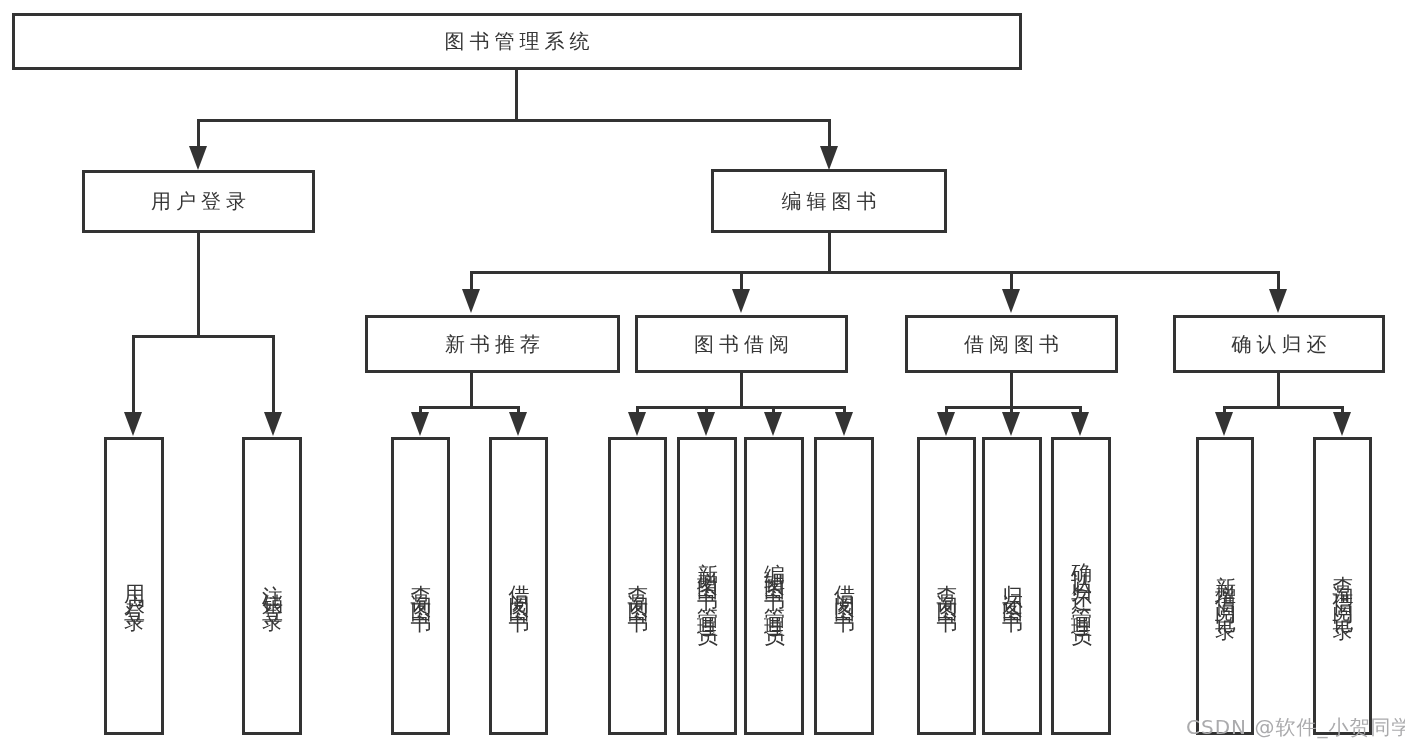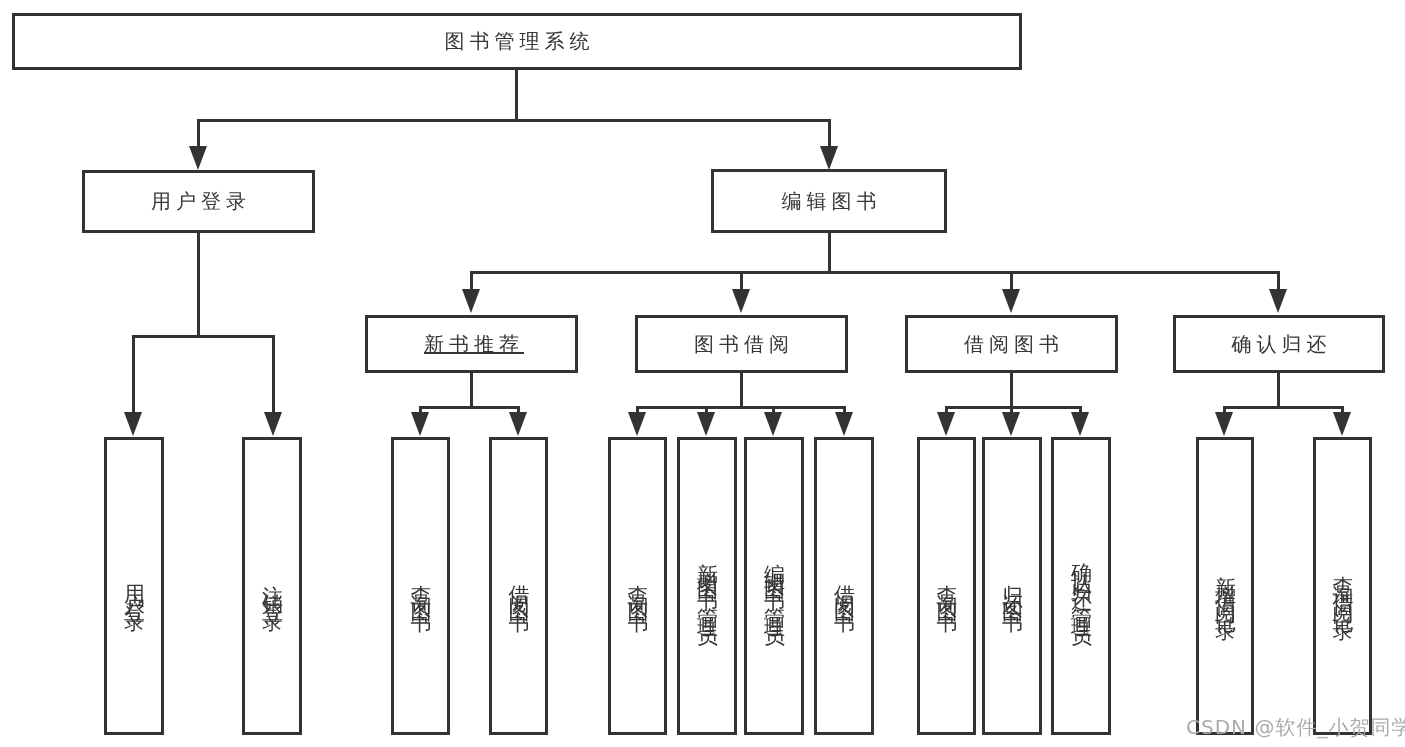--- a/index.html
+++ b/index.html
@@ -82,21 +82,21 @@
   <div class="hline" style="left:470px; top:271px; width:810px;"></div>
   <div class="vline" style="left:470px; top:271px; height:24px;"></div>
   <div class="arrow" style="left:462px; top:289px;"></div>
   <div class="vline" style="left:740px; top:271px; height:24px;"></div>
   <div class="arrow" style="left:732px; top:289px;"></div>
   <div class="vline" style="left:1010px; top:271px; height:24px;"></div>
   <div class="arrow" style="left:1002px; top:289px;"></div>
   <div class="vline" style="left:1277px; top:271px; height:24px;"></div>
   <div class="arrow" style="left:1269px; top:289px;"></div>
 
-  <div class="node h" style="left:365px; top:315px; width:213px; height:58px;text-decoration:underline;">新书推荐</div>
+  <div class="node h" style="left:365px; top:315px; width:255px; height:58px;">新书推荐</div>
   <div class="node h" style="left:635px; top:315px; width:213px; height:58px;">图书借阅</div>
   <div class="node h" style="left:905px; top:315px; width:213px; height:58px;">借阅图书</div>
   <div class="node h" style="left:1173px; top:315px; width:212px; height:58px;">确认归还</div>
 
   <div class="vline" style="left:470px; top:373px; height:35px;"></div>
   <div class="hline" style="left:419px; top:406px; width:101px;"></div>
   <div class="vline" style="left:419px; top:406px; height:12px;"></div>
   <div class="arrow" style="left:411px; top:412px;"></div>
   <div class="vline" style="left:517px; top:406px; height:12px;"></div>
   <div class="arrow" style="left:509px; top:412px;"></div>

